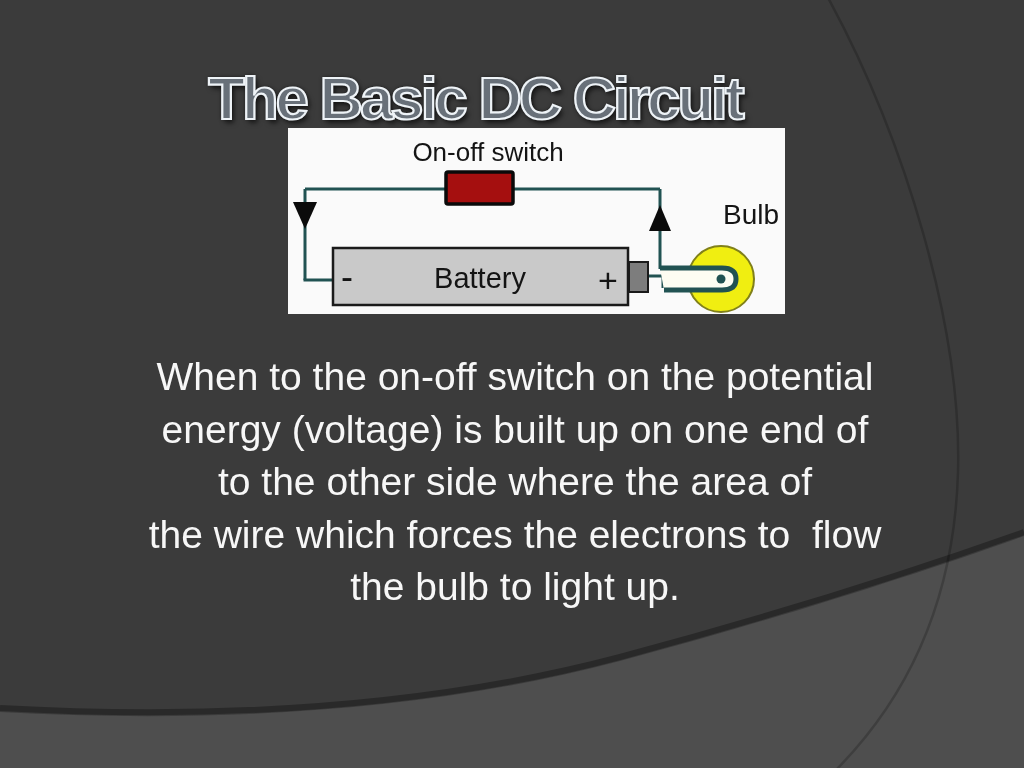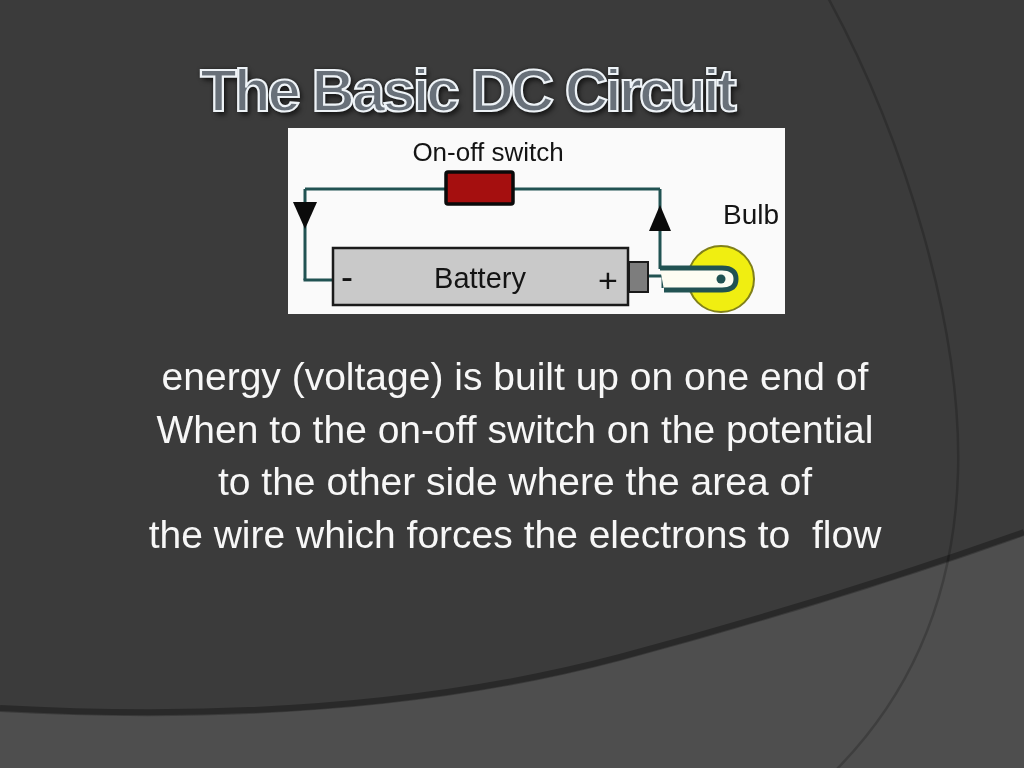--- a/index.html
+++ b/index.html
@@ -8,21 +8,21 @@
     width:1024px;height:768px;
     overflow:hidden;
     font-family:"Liberation Sans", sans-serif;
     background:#3b3b3b;
   }
   .bg-svg{position:absolute;left:0;top:0;width:1024px;height:768px;}
 
   .title{
     position:absolute;
     left:0;top:58px;width:934px;
-    margin:0;
+    margin:8px;
     text-align:center;
     font-weight:bold;
     font-size:60px;
     line-height:1.1;
     letter-spacing:-3px;
     color:#687079;
     -webkit-text-stroke:2.2px #eef3f7;
     text-shadow:0 0 4px rgba(0,0,0,.75), 3px 4px 5px rgba(0,0,0,.55);
   }
 
@@ -86,19 +86,20 @@
       <text class="diagram-label" x="320" y="164" text-anchor="middle" font-size="34" fill="#141414">+</text>
 
       <circle cx="433" cy="151" r="33" stroke-width="2" fill="#f0ee11" stroke="#80801a"></circle>
       <path d="M372,140 H434 Q448,140 448,151 Q448,162 434,162 H376" stroke-width="5" stroke="#215252" fill="#fdfdf2"></path>
       <circle cx="433" cy="151" r="4.5" fill="#215252"></circle>
       <text class="diagram-label" x="463" y="96" text-anchor="middle" font-size="28" fill="#141414">Bulb</text>
     </svg>
   </div>
 
   <div class="body-text" style="color: rgb(247, 247, 247);">
+    <div class="line">When to the on-off switch on the potential</div>
     <div class="line">energy (voltage) is built up on one end of</div>
-    <div class="line">When to the on-off switch on the potential</div>
     <div class="line">to the other side where the area of</div>
     <div class="line">the wire which forces the electrons to  flow</div>
+    <div class="line">the bulb to light up.</div>
   </div>
 
 </div>
 
 </body></html>

